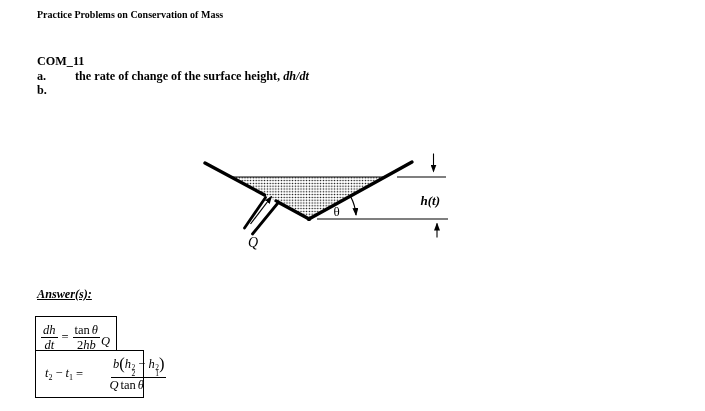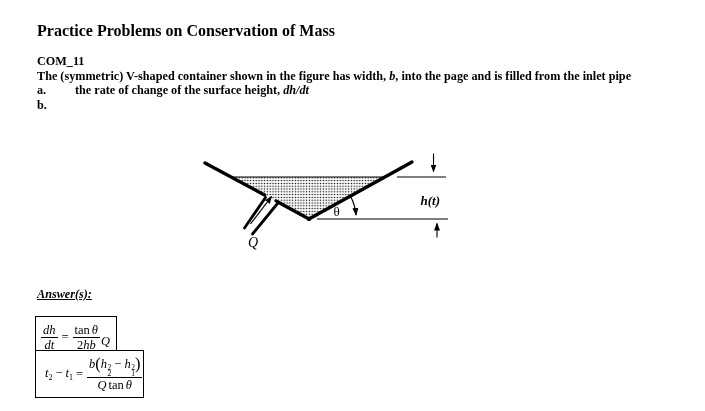--- a/index.html
+++ b/index.html
@@ -1,59 +1,58 @@
 <!DOCTYPE html>
 <html><head>
 <meta charset="utf-8">
 <style>
   * { margin:0; padding:0; box-sizing:border-box; }
   html,body { width:705px; height:411px; }
   body { background:#fff; color:#000; font-family:"Liberation Serif", serif; position:relative; overflow:hidden; }
 
-  .title { position:absolute; left:37px; top:22px; font-size:16px; font-weight:bold; white-space:pre; }
+  .title { position:absolute; left:37px; top:9px; font-size:10px; font-weight:bold; white-space:pre; }
 
   .problem { position:absolute; left:37px; top:54px; width:660px; font-size:12.2px; line-height:14.6px; }
   .pline { white-space:pre;font-weight:bold; }
   .item { display:flex; }
   .item .lbl { width:38px; flex:none; }
   sub { font-size:8px; }
 
   .answers-heading { position:absolute; left:37px; top:287px; font-size:12.2px;
                      font-weight:bold; font-style:italic; text-decoration:underline; white-space:pre; }
 
   .eqbox { position:absolute; border:1px solid #000; background:#fff; display:flex;
            align-items:center; font-size:12.5px; }
   .eqbox1 { left:35px; top:316px; width:82px; height:42px; padding:0 4px; }
   .eqbox2 { left:35px; top:350px; width:109px; height:48px; padding:0 9px; }
 
   .frac { display:inline-flex; flex-direction:column; align-items:center; margin:0 1px; }
   .num, .den { display:block; text-align:center; line-height:14px; padding:0 2px; white-space:nowrap; }
   .num { border-bottom:1px solid #000; }
-  .eqbox2 .num { line-height:17px; }
+  .eqbox2 .num { line-height:17px;margin-left:24px; }
   .rel { margin:0 3px; }
   .factor { margin-top:8px; font-style:italic; }
   .op { margin:0 3px; }
   .sp { margin:0 2px; }
   .thsp { margin-left:2px; }
   .sb { font-size:8px; vertical-align:-3px; }
   .ss { display:inline-flex; flex-direction:column; font-size:7.5px; line-height:6px;
         vertical-align:-2px; text-align:left; margin-left:0.5px; }
   .bigp { font-size:16.5px; line-height:10px; position:relative; top:0.5px; }
   i { font-style:italic; }
 
   .figwrap { position:absolute; left:195px; top:145px; width:265px; height:105px; }
 </style>
 </head>
 <body>
 
 <div class="title">Practice Problems on Conservation of Mass</div>
 
 <div class="problem">
   <p class="pline"><span>COM_11</span></p>
-  <p class="pline"><span>The (symmetric) V-shaped container shown in the figure has width, </span><i>b</i><span>, into the page and is filled from the inlet pipe</span></p>
   <p class="pline item"><span class="lbl">a.</span><span class="pline"><span>the rate of change of the surface height, </span><i>dh/dt</i></span></p>
   <p class="pline item"><span class="lbl">b.</span></p>
 </div>
 
 <div class="figwrap">
   <svg width="265" height="105" viewBox="195 145 265 105" xmlns="http://www.w3.org/2000/svg">
     <defs>
       <pattern id="dots" width="2.8" height="2.8" patternUnits="userSpaceOnUse">
         <circle cx="1.4" cy="1.4" r="0.75" fill="#000"></circle>
       </pattern>

